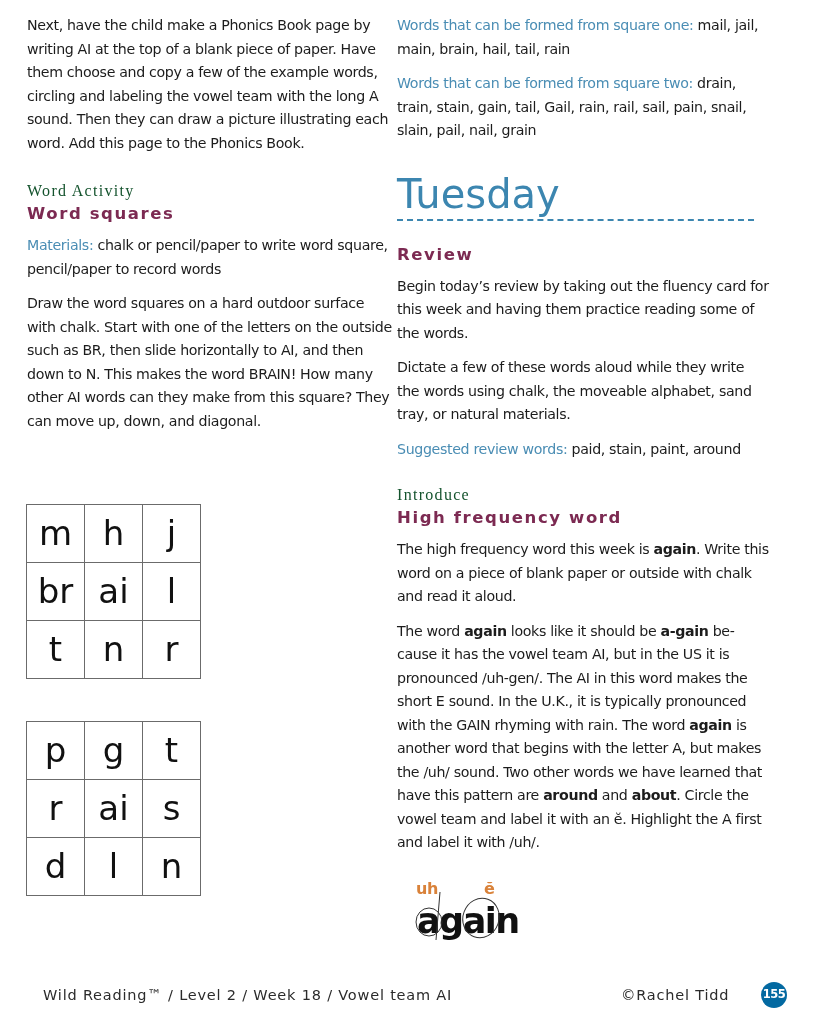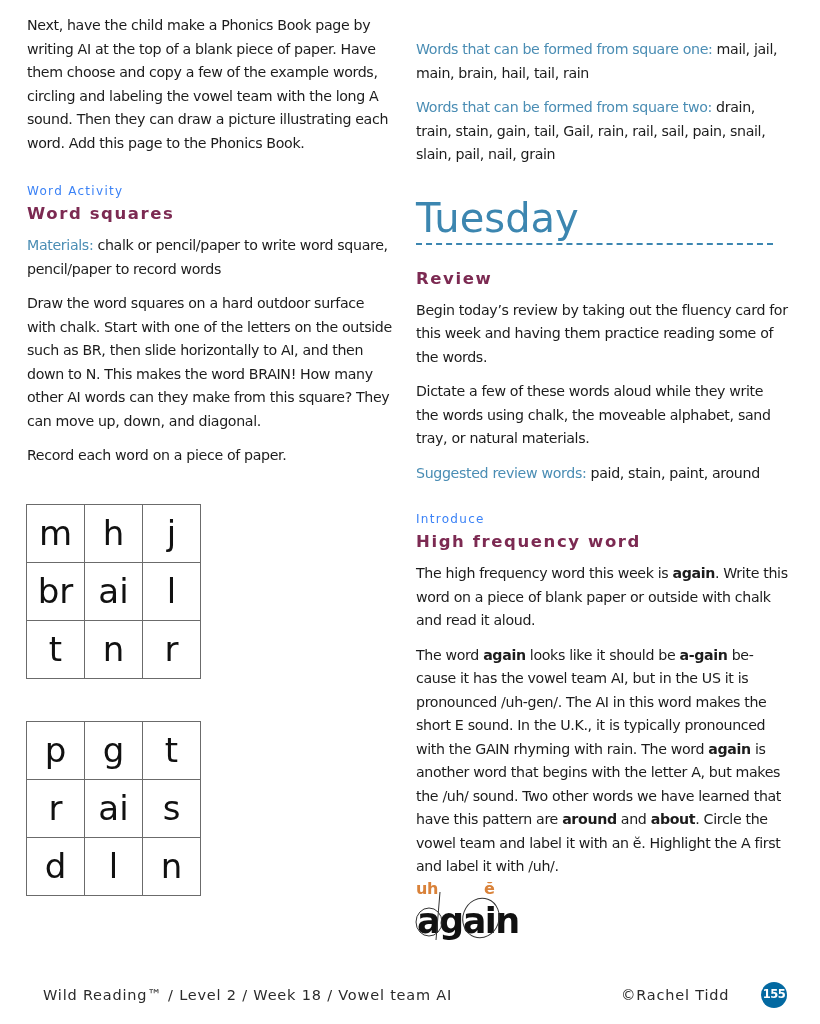--- a/index.html
+++ b/index.html
@@ -7,31 +7,32 @@
     body {
       position: relative;
       font-family: "DejaVu Sans", sans-serif;
       color: #1c1c1c;
       font-size: 14.2px;
       line-height: 23.5px;
       letter-spacing: -0.35px;
     }
     .col { position: absolute; top: 14px; }
     .col-left { left: 27px; width: 365px; }
-    .col-right { left: 416px; width: 372px; margin-top: 24px; }
+    .col-right { left: 397px; width: 372px; }
     p { margin-bottom: 11px; }
     .label-blue { color: #4a8db4; }
     b { font-weight: bold; }
 
     .sec-kicker {
-      color: #3b82f6;
-      font-size: 12px;
+      color: #14532d;
+      font-size: 16px;
       letter-spacing: 1.3px;
       line-height: 22px;
       font-weight: normal;
+      font-family: Liberation Serif, serif;
     }
     .sec-title {
       color: #7c2a52;
       font-size: 16.5px;
       font-weight: bold;
       letter-spacing: 1.6px;
       line-height: 24px;
       margin-bottom: 8px;
     }
     .day-title {
@@ -91,21 +92,20 @@
 
 <div class="col col-left">
   <p>Next, have the child make a Phonics Book page by writing AI at the top of a blank piece of paper. Have them choose and copy a few of the example words, circling and labeling the vowel team with the long A sound. Then they can draw a picture illustrating each word. Add this page to the Phonics Book.</p>
 
   <div style="height:14px"></div>
   <div class="sec-kicker">Word Activity</div>
   <div class="sec-title">Word squares</div>
 
   <p><span class="label-blue">Materials:</span><span> chalk or pencil/paper to write word square, pencil/paper to record words</span></p>
   <p>Draw the word squares on a hard outdoor surface with chalk. Start with one of the letters on the outside such as BR, then slide horizontally to AI, and then down to N. This makes the word BRAIN! How many other AI words can they make from this square? They can move up, down, and diagonal.</p>
-  <p>Record each word on a piece of paper.</p>
 </div>
 
 <table class="grid" id="grid1">
   <tbody>
       <tr>
     <td>m</td>
     <td>h</td>
     <td>j</td>
   </tr>
   <tr>

